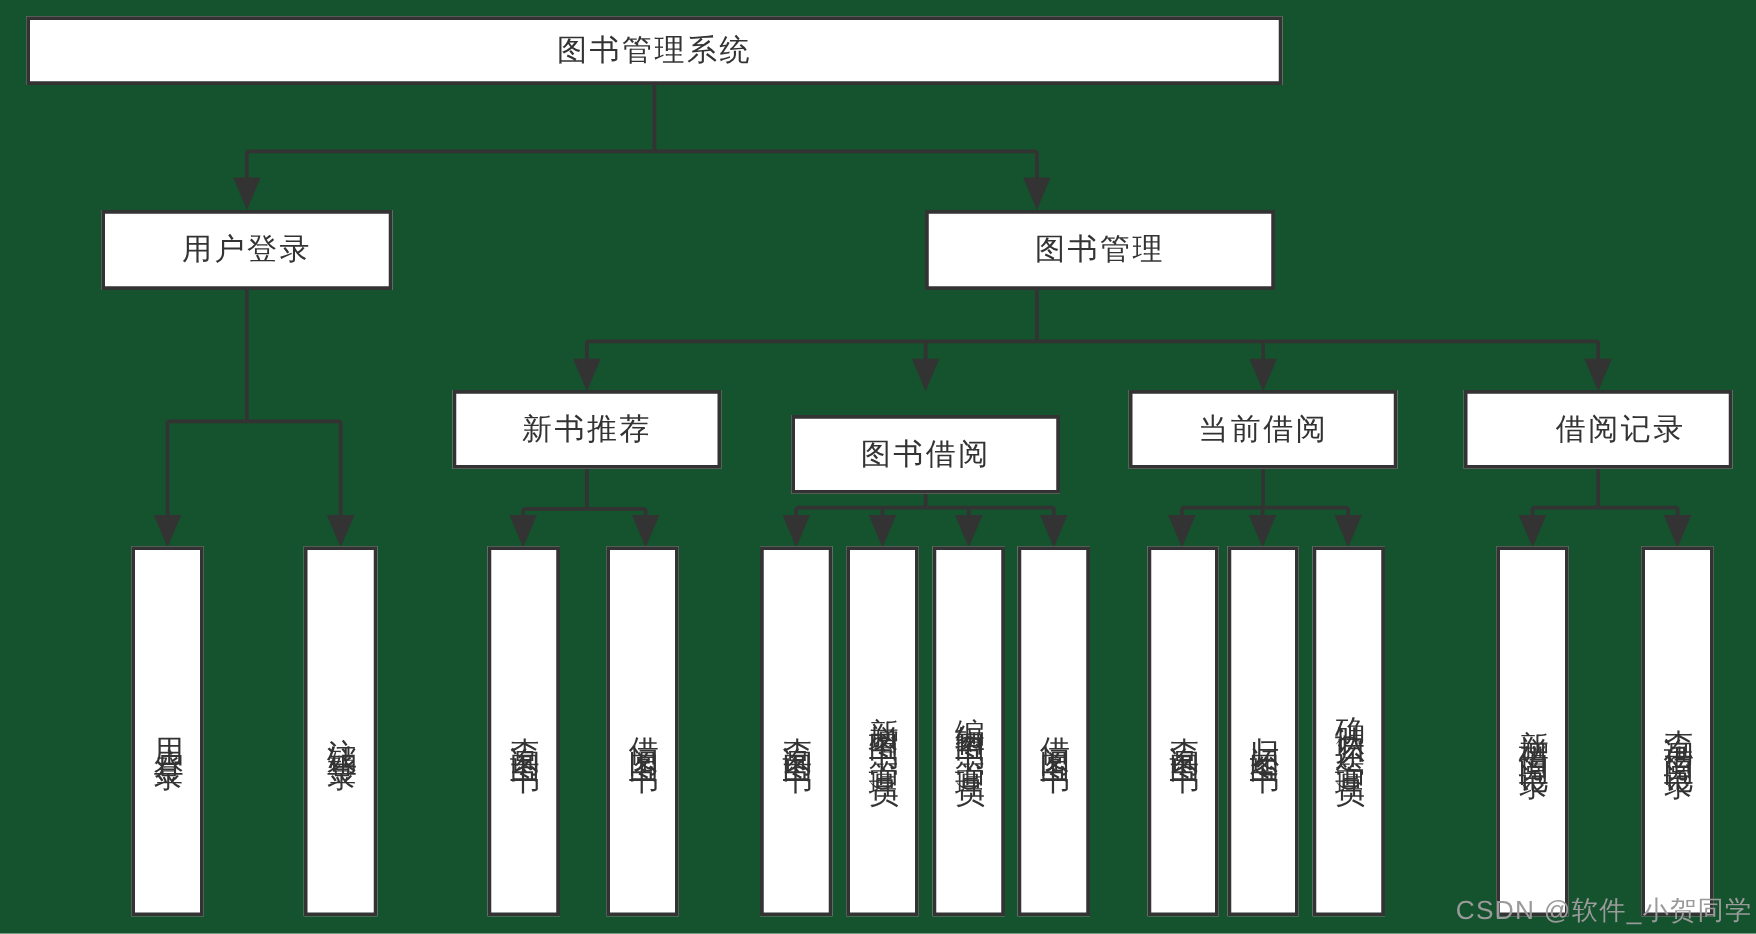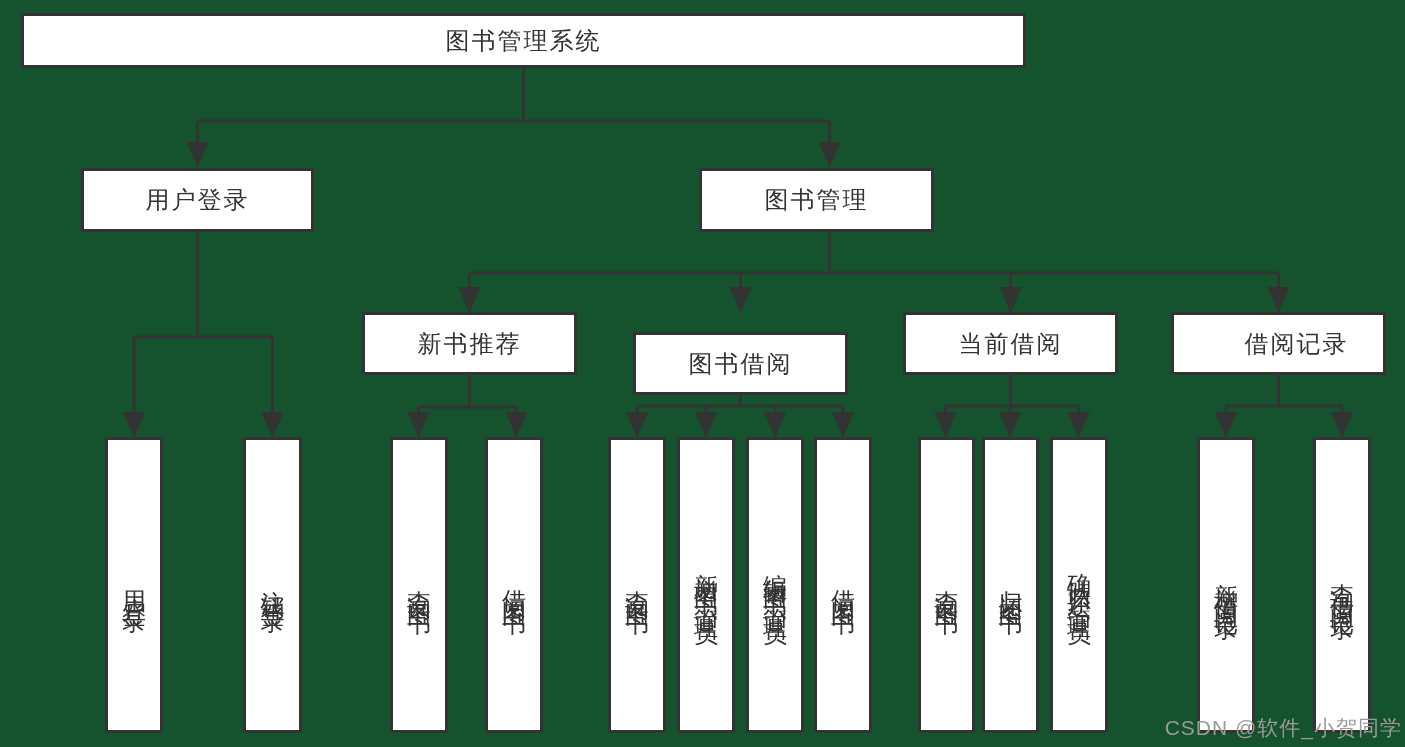--- a/index.html
+++ b/index.html
@@ -102,21 +102,21 @@
       <polygon points="1331,412 1353,412 1342,438" fill="#333333"></polygon>
     </svg>
 
   <div class="node" style="left:21px;top:13px;width:1005px;height:55px;">
     <span>图书管理系统</span>
   </div>
 
   <div class="node" style="left:81px;top:168px;width:233px;height:64px;">
     <span>用户登录</span>
   </div>
-  <div class="node" style="left:699px;top:168px;width:235px;height:64px;">
+  <div class="node" style="left:740px;top:168px;width:280px;height:64px;">
     <span>图书管理</span>
   </div>
 
   <div class="node" style="left:362px;top:312px;width:215px;height:63px;">
     <span>新书推荐</span>
   </div>
   <div class="node" style="left:633px;top:332px;width:215px;height:63px;">
     <span>图书借阅</span>
   </div>
   <div class="node" style="left:903px;top:312px;width:215px;height:63px;">

